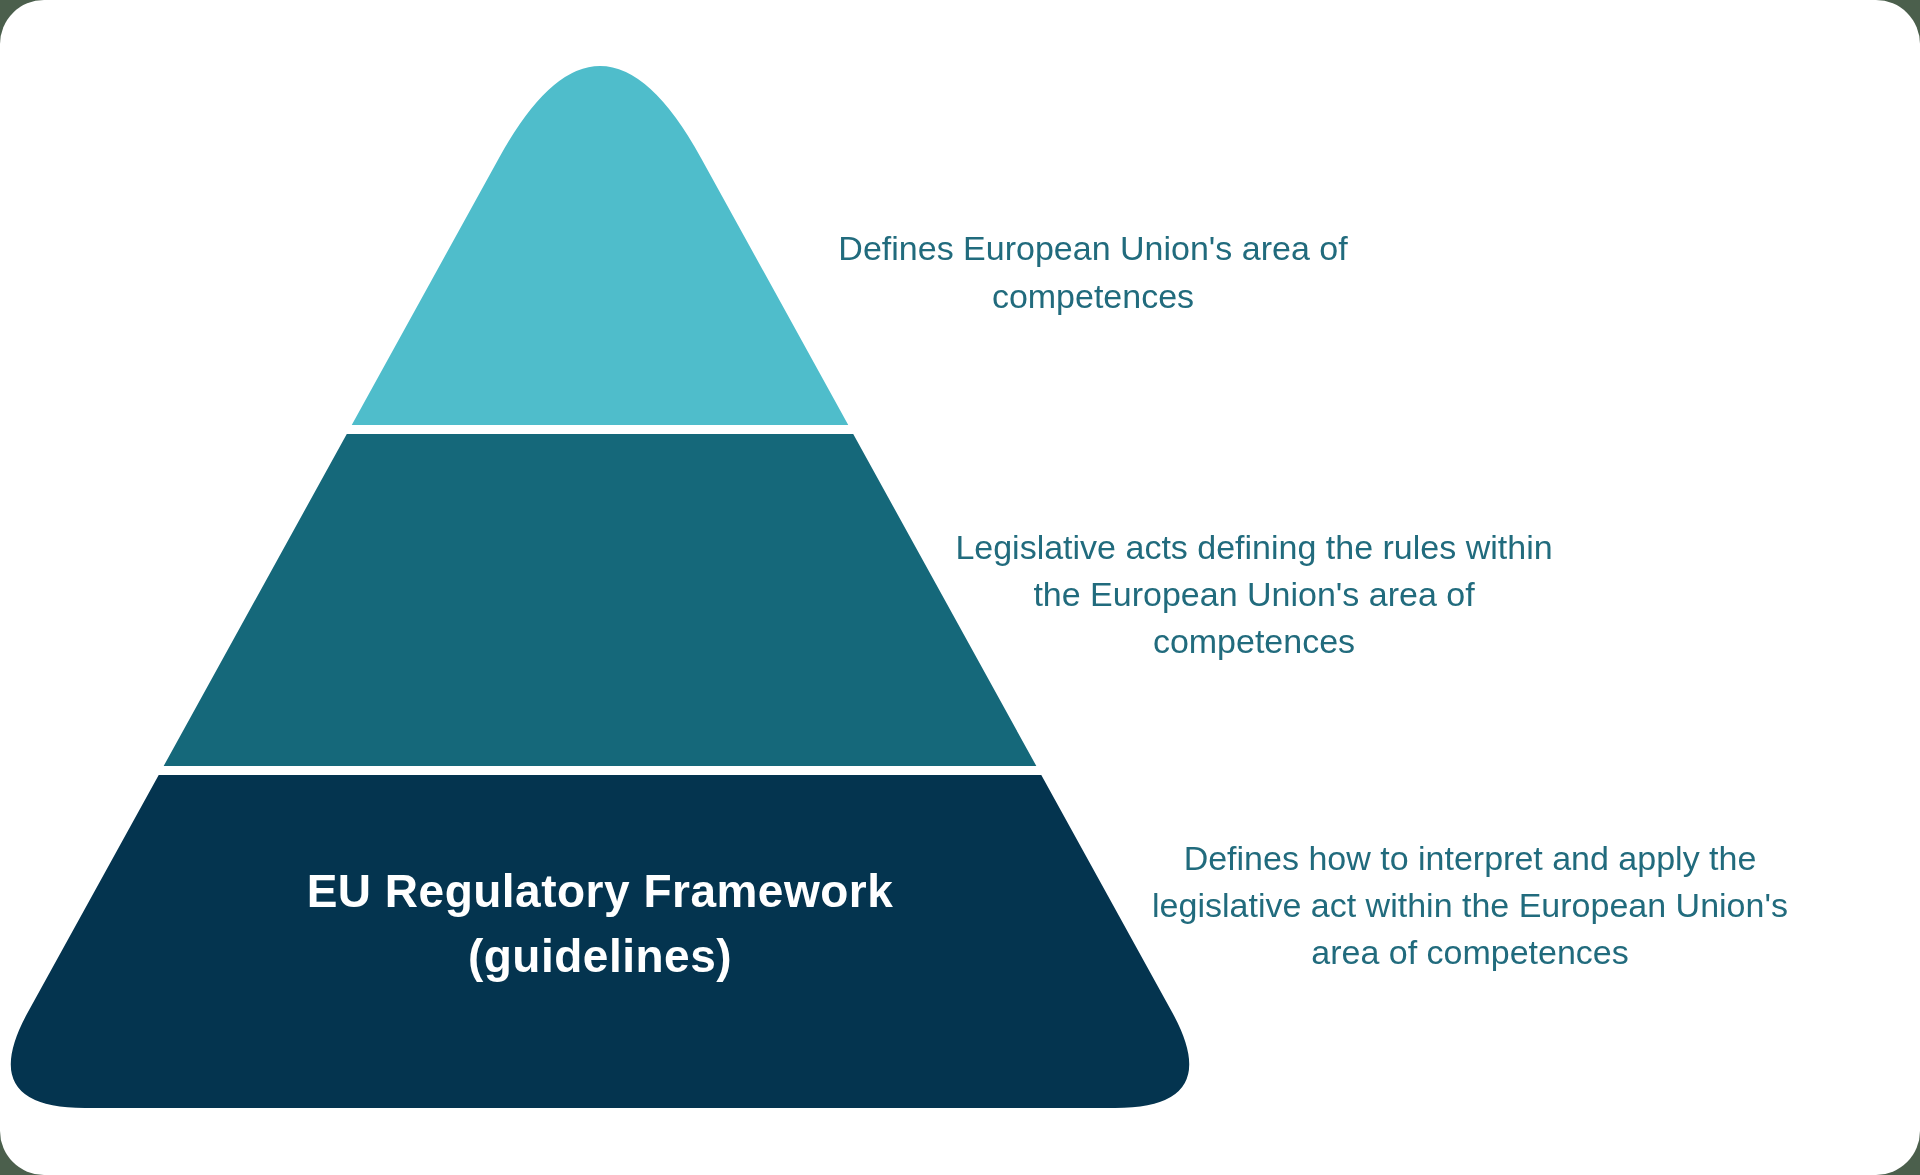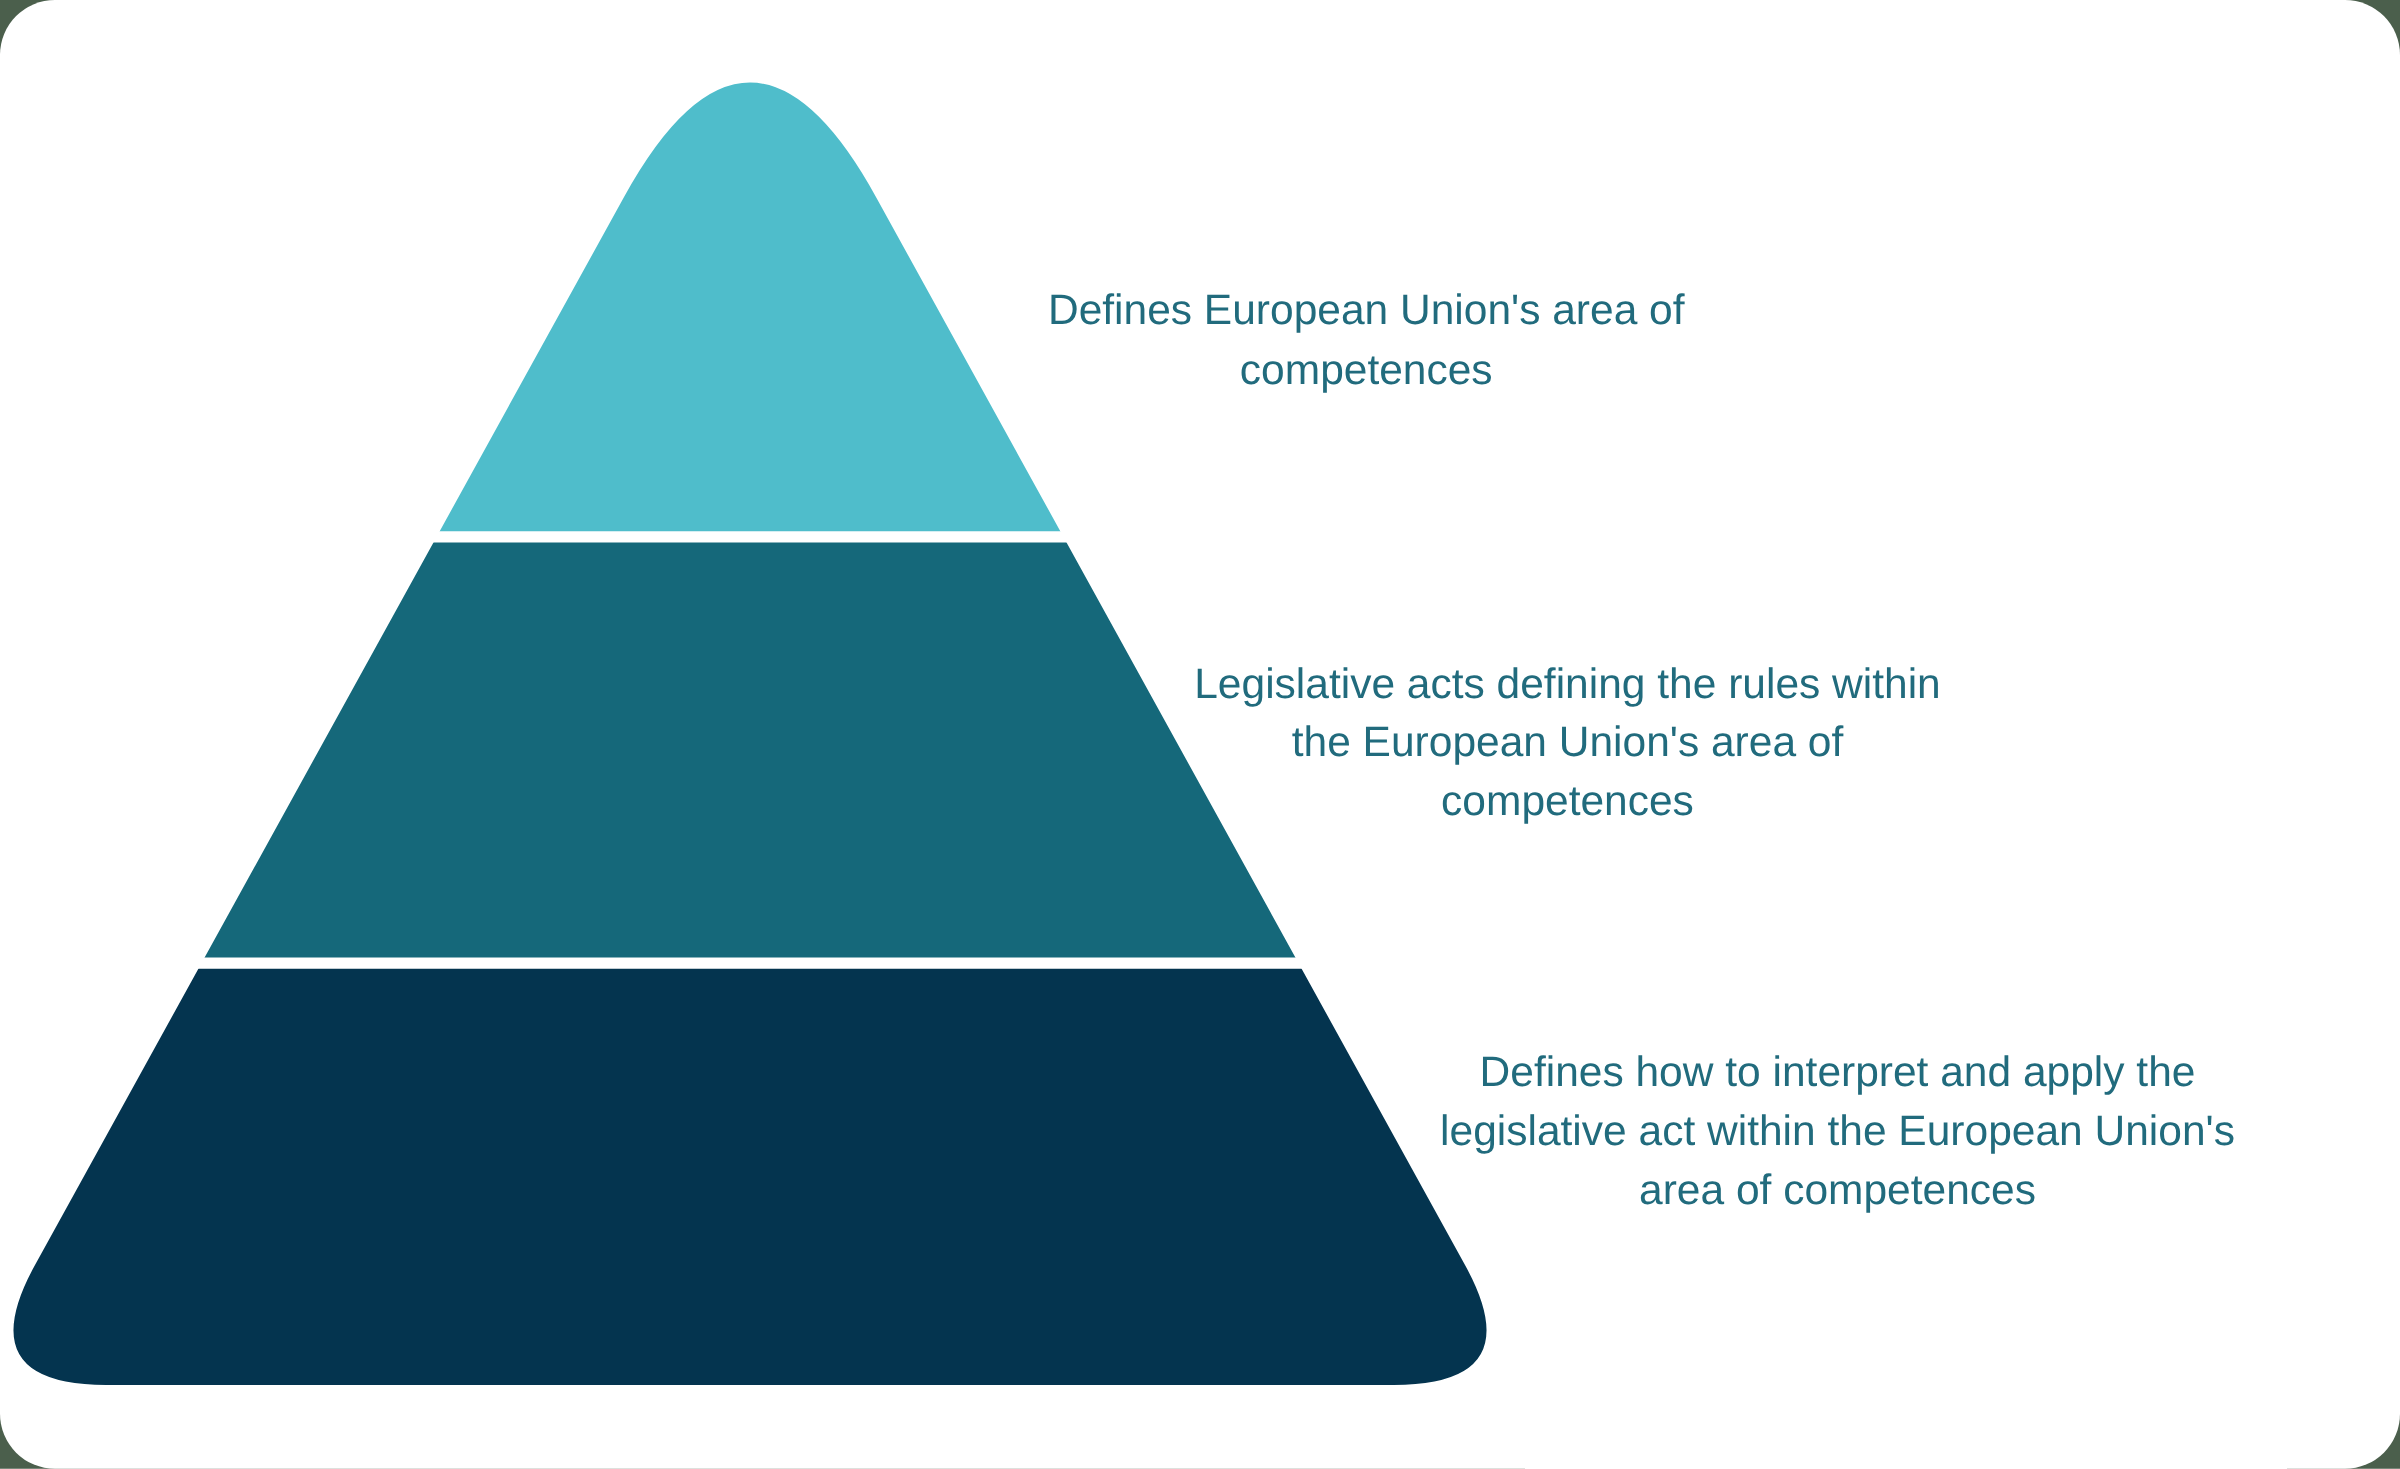--- a/index.html
+++ b/index.html
@@ -74,20 +74,22 @@
           <rect x="0" y="775" width="1920" height="400"></rect>
         </clipPath>
     </defs>
     <use href="#pyr" clip-path="url(#clip-top)" fill="#4fbdcb"></use>
     <use href="#pyr" clip-path="url(#clip-middle)" fill="#15687a"></use>
     <use href="#pyr" clip-path="url(#clip-bottom)" fill="#04344f"></use>
   </svg>
 
 
 
+  <div class="tier-label label-bottom">EU Regulatory Framework
+(guidelines)</div>
 
   <div class="tier-desc desc-top">Defines European Union's area of
 competences</div>
 
   <div class="tier-desc desc-middle">Legislative acts defining the rules within
 the European Union's area of
 competences</div>
 
   <div class="tier-desc desc-bottom">Defines how to interpret  and apply the
 legislative act within the European Union's

